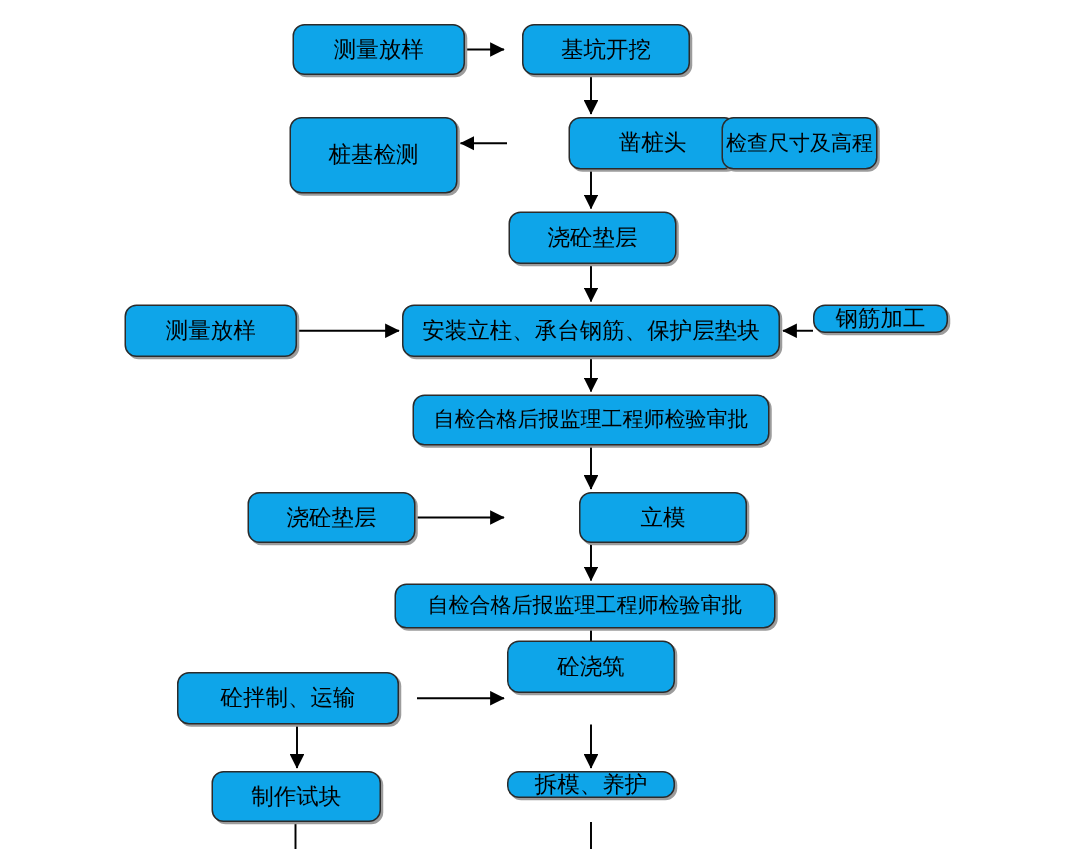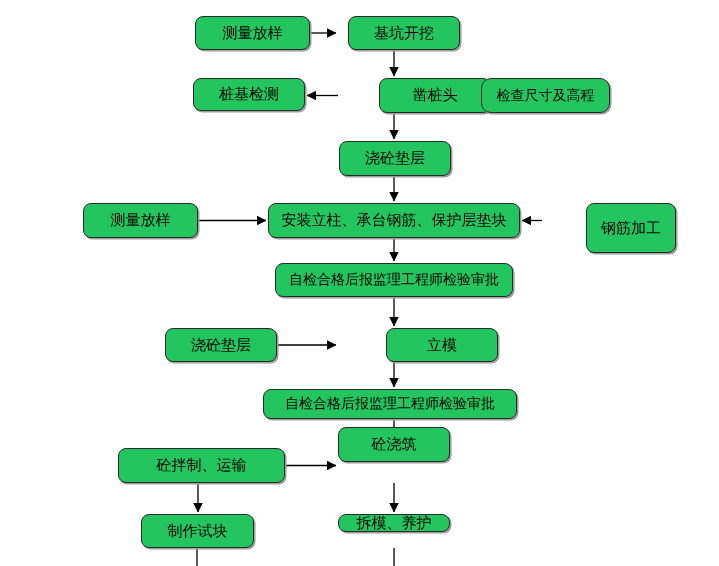--- a/index.html
+++ b/index.html
@@ -19,47 +19,47 @@
     position: absolute;
     left: 0;
     top: 0;
     width: 719px;
     height: 566px;
     pointer-events: none;
   }
   .node {
     position: absolute;
     box-sizing: border-box;
-    background: #22c55e;
+    background: #0ea5e9;
     border: 1.3px solid #2b2b2b;
     border-radius: 8px;
     box-shadow: 1.5px 1.5px 0 #9c9c9c;
     display: flex;
     align-items: center;
     justify-content: center;
     font-size: 15px;
     color: #000000;
     white-space: nowrap;
     z-index: 2;
   }
   
   .n0  { left: 195px; top: 16px;  width: 115px; height: 34px; }
   .n1  { left: 348px; top: 16px;  width: 112px; height: 34px; }
-  .n2  { left: 193px; top: 78px;  width: 112px; height: 33px; }
+  .n2  { left: 193px; top: 78px;  width: 112px; height: 51px; }
   .n3  { left: 338px; top: 78px;  width: 112px; height: 35px; margin-left: 41px; }
-  .n4  { left: 481px; top: 78px;  width: 129px; height: 35px; font-size: 14px; border-radius: 10px; }
+  .n4  { left: 481px; top: 78px;  width: 104px; height: 35px; font-size: 14px; }
   .n5  { left: 339px; top: 141px; width: 112px; height: 35px; }
   .n6  { left: 83px;  top: 203px; width: 115px; height: 35px; }
   .n7  { left: 268px; top: 203px; width: 252px; height: 35px; font-family: Liberation Mono, monospace; }
-  .n8  { left: 542px; top: 203px; width: 90px;  height: 50px; margin-left: 44px; }
+  .n8  { left: 542px; top: 203px; width: 90px;  height: 19px; }
   .n9  { left: 275px; top: 263px; width: 238px; height: 34px; font-size: 14px; }
   .n10 { left: 165px; top: 328px; width: 112px; height: 34px; }
   .n11 { left: 338px; top: 328px; width: 112px; height: 34px; margin-left: 48px; }
   .n12 { left: 263px; top: 389px; width: 254px; height: 30px; font-size: 14px; }
-  .n13 { left: 118px; top: 448px; width: 167px; height: 35px; }
+  .n13 { left: 118px; top: 448px; width: 148px; height: 35px; }
   .n14 { left: 338px; top: 427px; width: 112px; height: 35px; }
   .n15 { left: 141px; top: 514px; width: 113px; height: 34px; }
   .n16 { left: 338px; top: 514px; width: 112px; height: 18px; }
 </style>
 </head>
 <body>
 
 <div class="canvas">
 
   <svg class="edges" viewBox="0 0 719 566" xmlns="http://www.w3.org/2000/svg">

